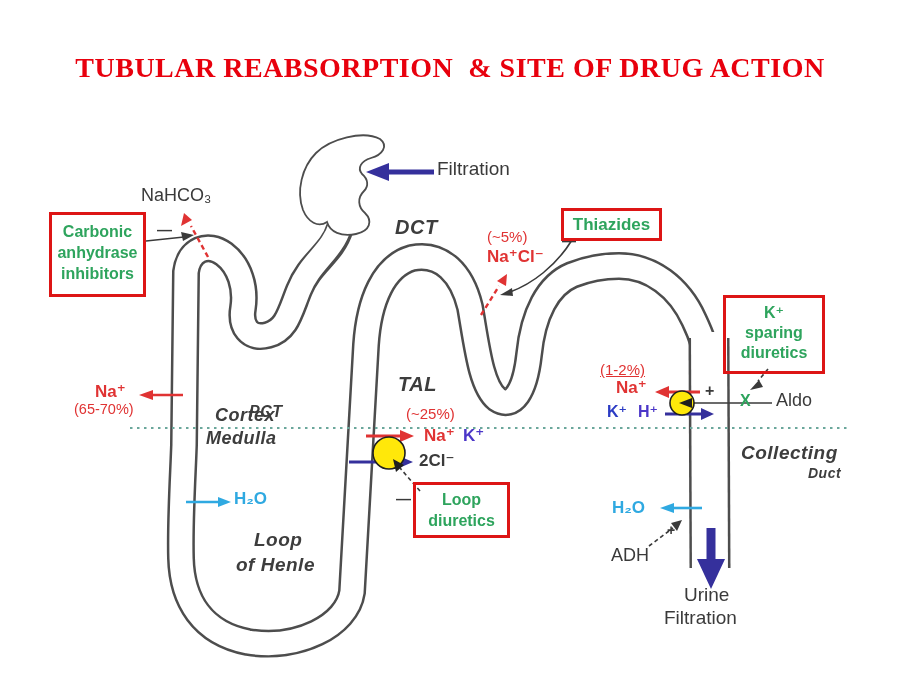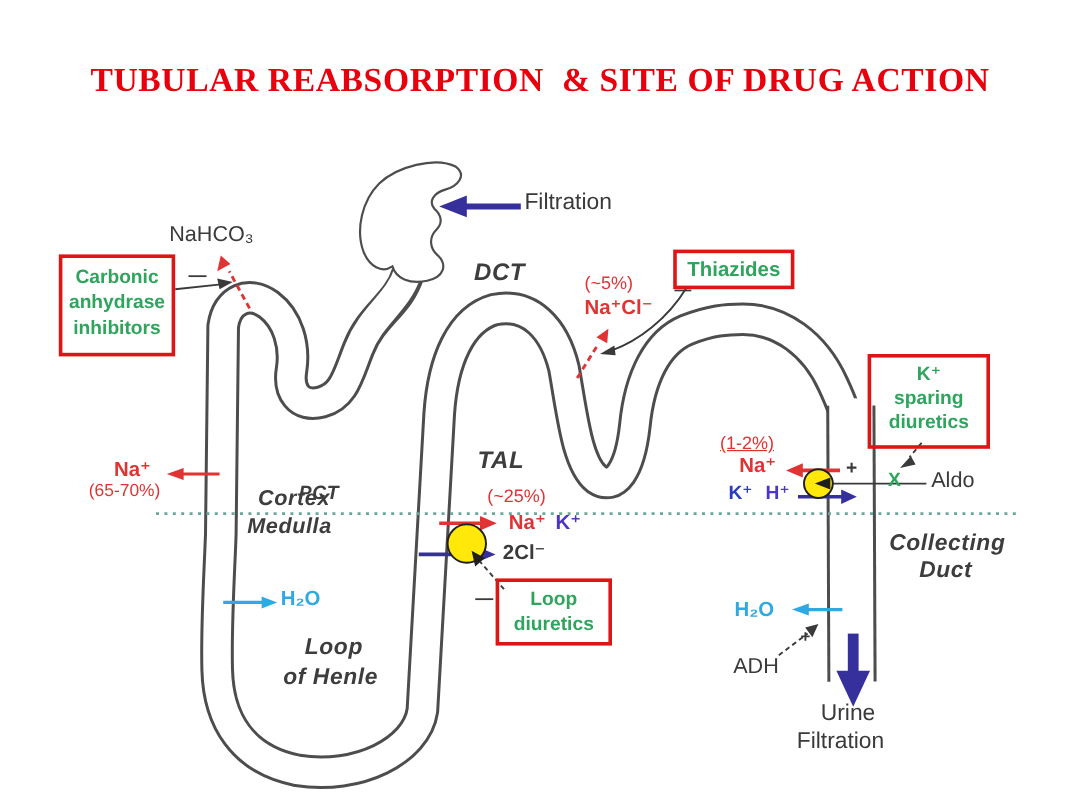--- a/index.html
+++ b/index.html
@@ -148,21 +148,21 @@
   <div class="title">TUBULAR REABSORPTION  &amp; SITE OF DRUG ACTION</div>
 
   <div class="lbl anat" style="left:249px;top:369px;font-size:16px;margin-top:35px;">PCT</div>
   <div class="lbl anat" style="left:395px;top:217px;font-size:20px;">DCT</div>
   <div class="lbl anat" style="left:398px;top:374px;font-size:20px;">TAL</div>
   <div class="lbl anat" style="left:215px;top:406px;font-size:18px;">Cortex</div>
   <div class="lbl anat" style="left:206px;top:429px;font-size:18px;">Medulla</div>
   <div class="lbl anat" style="left:254px;top:530px;font-size:19px;">Loop</div>
   <div class="lbl anat" style="left:236px;top:555px;font-size:19px;">of Henle</div>
   <div class="lbl anat" style="left:741px;top:443px;font-size:19px;">Collecting</div>
-  <div class="lbl anat" style="left:766px;top:466px;font-size:19px;">Duct</div>
+  <div class="lbl anat" style="left:808px;top:466px;font-size:14px;">Duct</div>
 
   <div class="lbl gray" style="left:437px;top:159px;font-size:19px;">Filtration</div>
   <div class="lbl gray" style="left:684px;top:585px;font-size:19px;">Urine</div>
   <div class="lbl gray" style="left:664px;top:608px;font-size:19px;">Filtration</div>
   <div class="lbl gray" style="left:611px;top:546px;font-size:18px;">ADH</div>
   <div class="lbl gray" style="left:776px;top:391px;font-size:18px;">Aldo</div>
 
   <div class="lbl gray" style="left:141px;top:186px;font-size:18px;">NaHCO₃</div>
   <div class="lbl red" style="left:95px;top:383px;font-size:17px;font-weight:600;">Na⁺</div>
   <div class="lbl red" style="left:74px;top:402px;font-size:14.5px;">(65-70%)</div>

